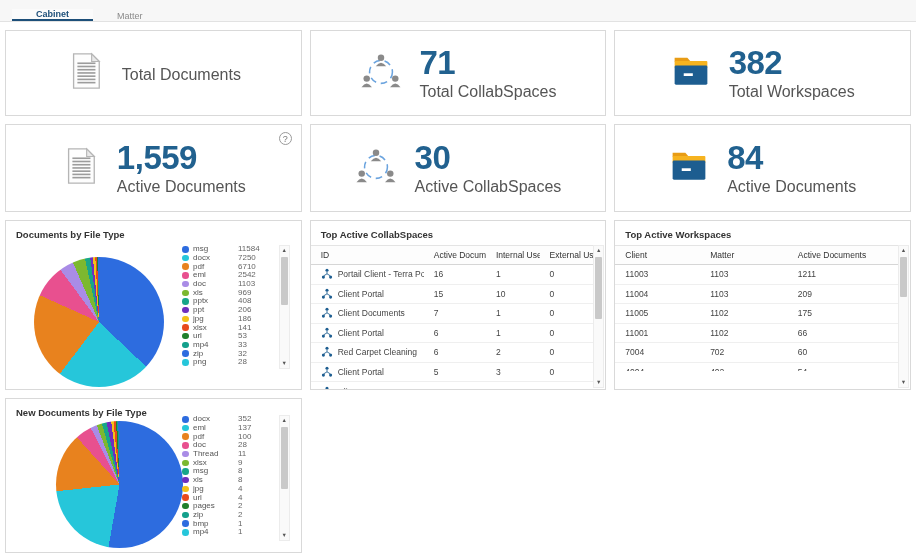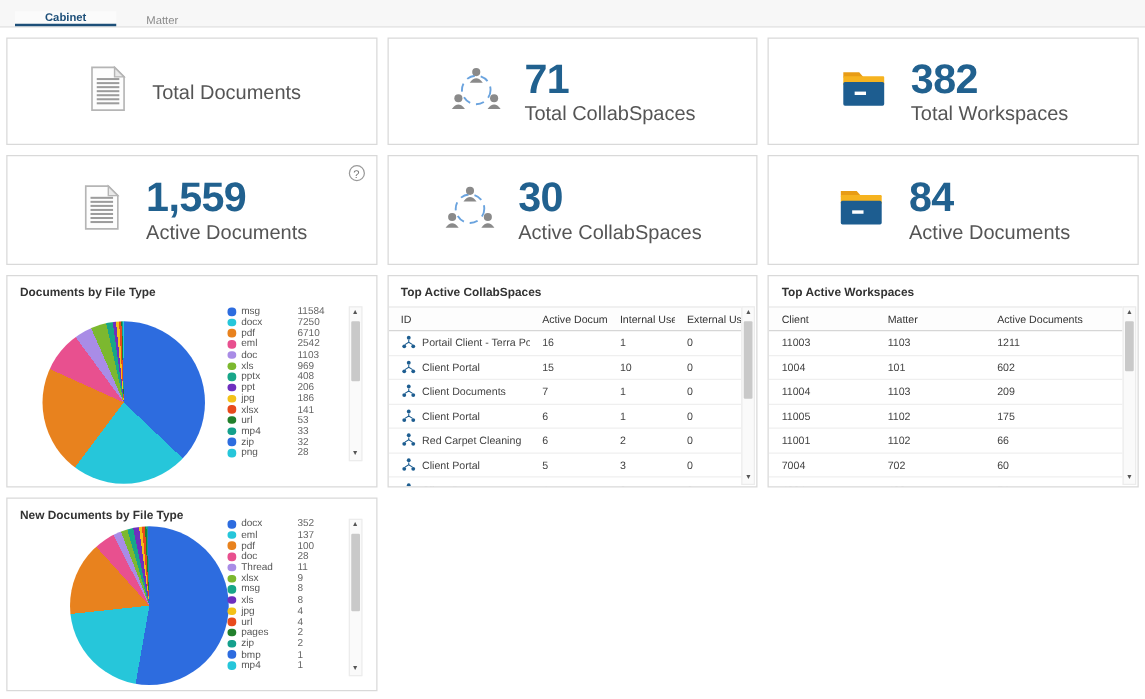--- a/index.html
+++ b/index.html
@@ -408,25 +408,20 @@
           <div class="tcell th">Client</div>
           <div class="tcell th">Matter</div>
           <div class="tcell th">Active Documents</div>
         </div>
         <div class="trow">
           <div class="tcell">11003</div>
           <div class="tcell">1103</div>
           <div class="tcell">1211</div>
         </div>
         <div class="trow">
-          <div class="tcell">1004</div>
-          <div class="tcell">101</div>
-          <div class="tcell">602</div>
-        </div>
-        <div class="trow">
           <div class="tcell">11004</div>
           <div class="tcell">1103</div>
           <div class="tcell">209</div>
         </div>
         <div class="trow">
           <div class="tcell">11005</div>
           <div class="tcell">1102</div>
           <div class="tcell">175</div>
         </div>
         <div class="trow">

